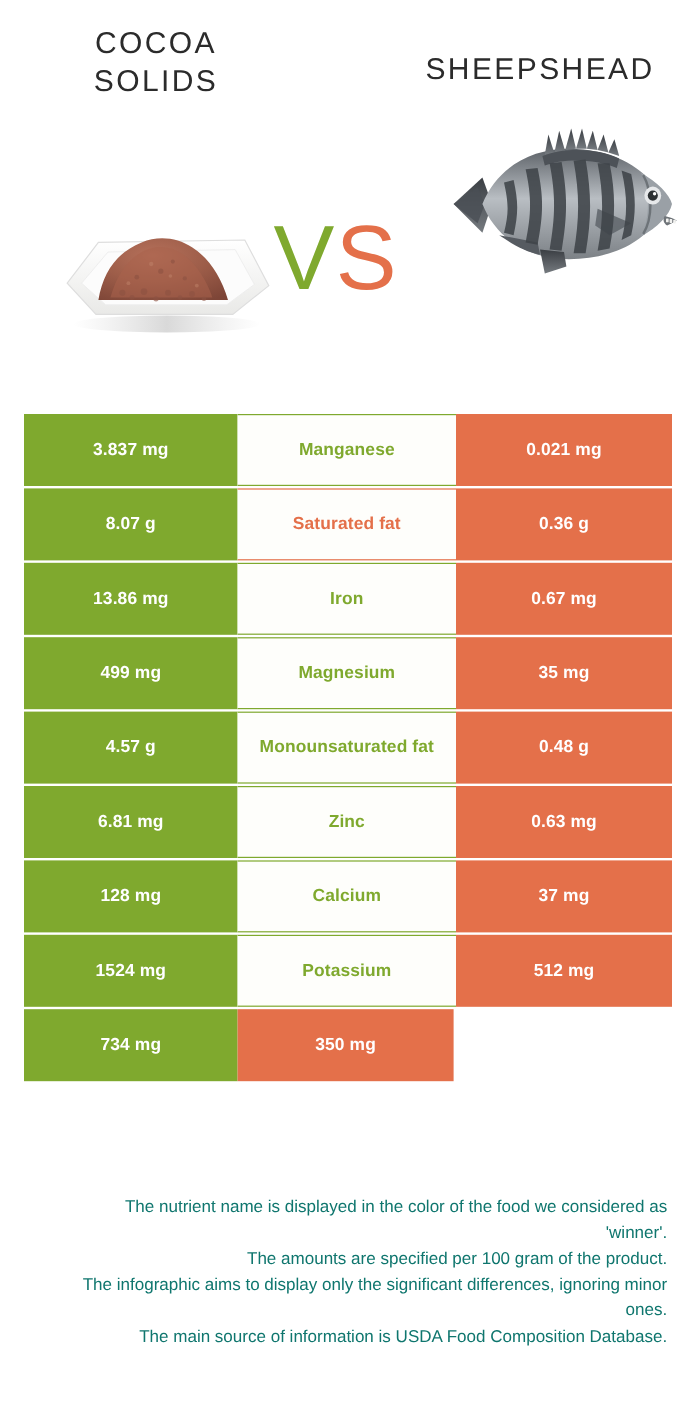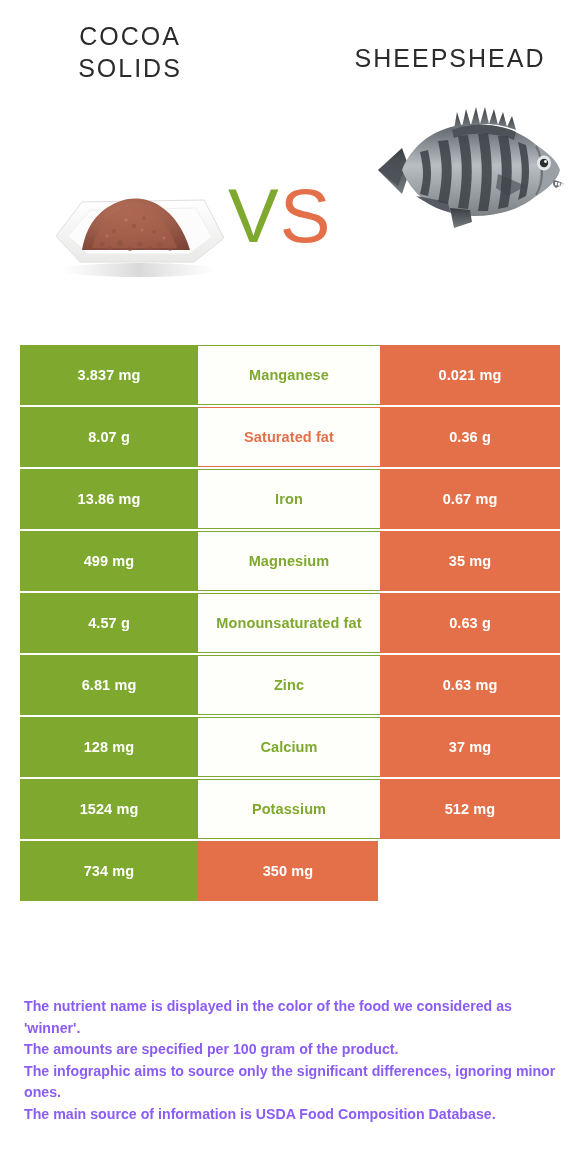--- a/index.html
+++ b/index.html
@@ -116,25 +116,24 @@
     background: #E4704A;
     color: #ffffff;
   }
 
   
   .footer {
     position: absolute;
     left: 24px;
     top: 996px;
     width: 532px;
-    text-align: left;
+    text-align: right;
     font-size: 14.2px;
     line-height: 1.52;
-    color: #8b5cf6;
-    font-weight: bold;
+    color: #0f766e;
   }
   .footer div { margin: 0; }
 </style>
 </head>
 <body>
 
 <div class="header">
 
   <div class="title title-left">
     <div>COCOA</div>
@@ -275,21 +274,21 @@
 
   <div class="row">
     <div class="cell cell-left">499 mg</div>
     <div class="cell cell-mid win-left">Magnesium</div>
     <div class="cell cell-right">35 mg</div>
   </div>
 
   <div class="row">
     <div class="cell cell-left">4.57 g</div>
     <div class="cell cell-mid win-left">Monounsaturated fat</div>
-    <div class="cell cell-right">0.63 g</div>
+    <div class="cell cell-right">0.48 g</div>
   </div>
 
   <div class="row">
     <div class="cell cell-left">6.81 mg</div>
     <div class="cell cell-mid win-left">Zinc</div>
     <div class="cell cell-right">0.63 mg</div>
   </div>
 
   <div class="row">
     <div class="cell cell-left">128 mg</div>
@@ -307,16 +306,16 @@
     <div class="cell cell-left">734 mg</div>
     <div class="cell cell-right">350 mg</div>
   </div>
 
 </div>
 
 <div class="footer">
   <div>The nutrient name is displayed in the color of the food we considered as</div>
   <div>'winner'.</div>
   <div>The amounts are specified per 100 gram of the product.</div>
-  <div>The infographic aims to source only the significant differences, ignoring minor</div>
+  <div>The infographic aims to display only the significant differences, ignoring minor</div>
   <div>ones.</div>
   <div>The main source of information is USDA Food Composition Database.</div>
 </div>
 
 </body></html>

